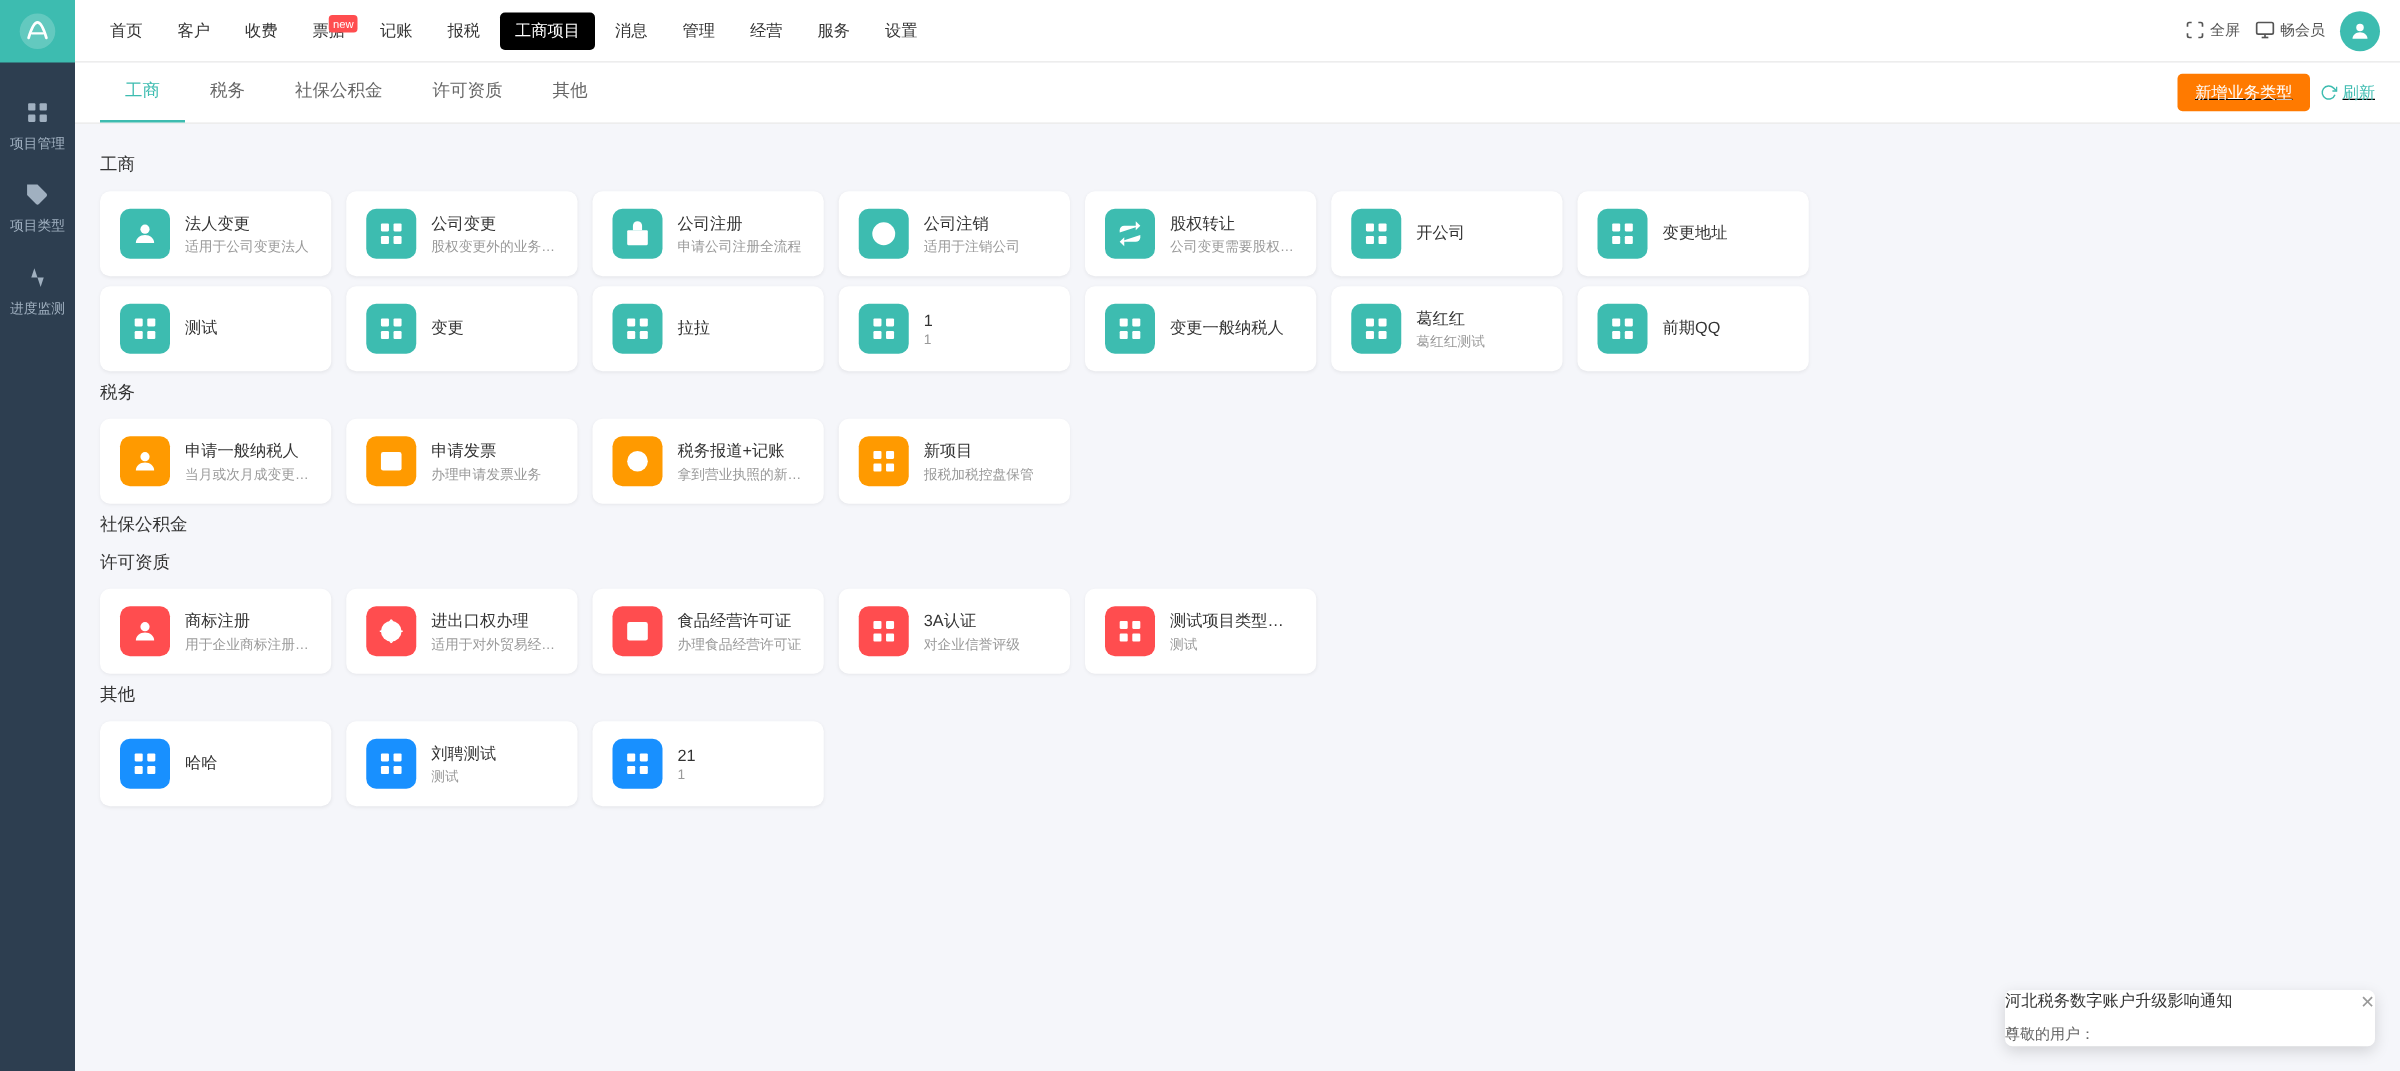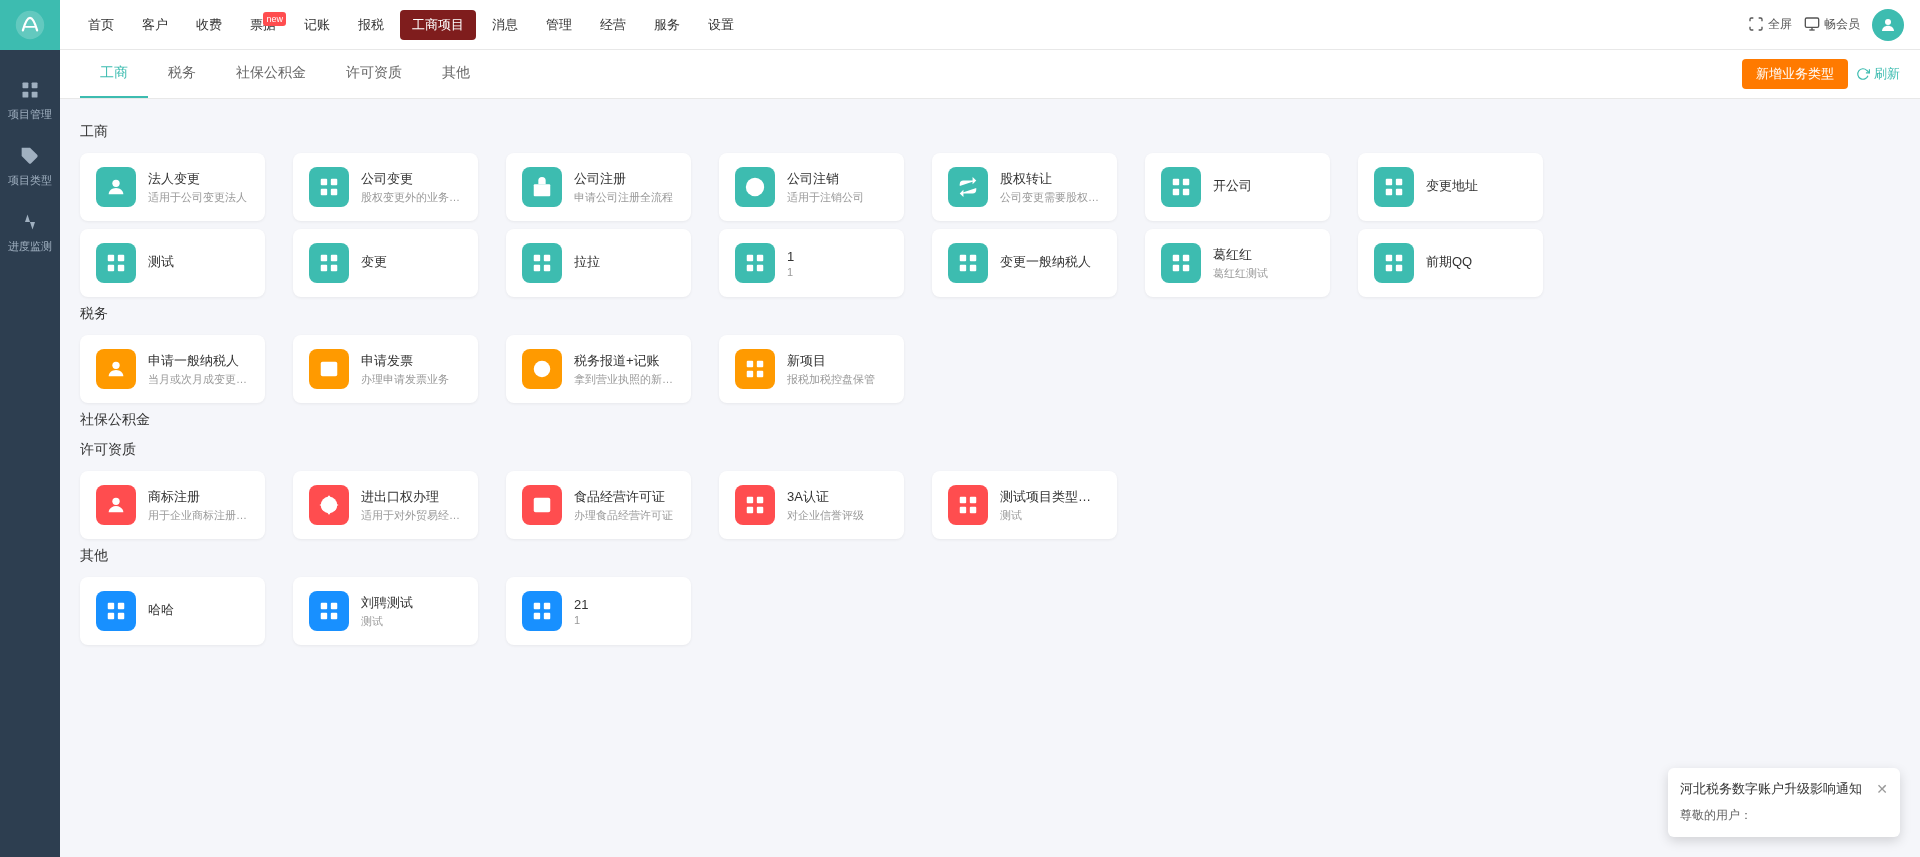--- a/index.html
+++ b/index.html
@@ -77,21 +77,21 @@
     .nav-item {
       padding: 6px 12px;
       font-size: 13px;
       color: #333;
       cursor: pointer;
       border-radius: 4px;
       position: relative;
       white-space: nowrap;
     }
     .nav-item.active {
-      background: #7f1d1d;
+      background: #000000;
       color: #fff;
       border-radius: 4px;
     }
     .nav-badge {
       position: absolute;
       top: 2px;
       right: 2px;
       background: #ff4d4f;
       color: #fff;
       font-size: 9px;
@@ -160,20 +160,21 @@
     }
     .tab-item.active {
       color: #3dbcb0;
       border-bottom: 2px solid #3dbcb0;
       font-weight: 500;
     }
     .tabs-right {
       display: flex;
       align-items: center;
       gap: 8px;
+      text-decoration: underline;
     }
     .btn-new-type {
       background: #ff7a00;
       color: #fff;
       border: none;
       padding: 6px 14px;
       border-radius: 4px;
       font-size: 13px;
       cursor: pointer;
     }
@@ -195,21 +196,21 @@
     .section-title {
       font-size: 14px;
       color: #333;
       font-weight: 500;
       margin-bottom: 12px;
       margin-top: 8px;
     }
     .cards-grid {
       display: flex;
       flex-wrap: wrap;
-      gap: 28px;
+      gap: 12px;
       margin-bottom: 8px;
     }
     .card-item {
       background: #fff;
       border-radius: 8px;
       padding: 14px 16px;
       display: flex;
       align-items: center;
       gap: 12px;
       width: 185px;
@@ -249,25 +250,24 @@
       white-space: nowrap;
       overflow: hidden;
       text-overflow: ellipsis;
     }
 
     
     .notification-popup {
       position: fixed;
       bottom: 20px;
       right: 20px;
-      width: 232px;
+      width: 296px;
       background: #fff;
       border-radius: 6px;
       box-shadow: 0 4px 12px rgba(0,0,0,0.15);
-      padding: 12px;
       font-size: 12px;
     }
     .notification-header {
       display: flex;
       justify-content: space-between;
       align-items: center;
       margin-bottom: 8px;
     }
     .notification-title { font-size: 13px; color: #333; font-weight: 500; }
     .notification-close { color: #999; cursor: pointer; font-size: 14px; }

